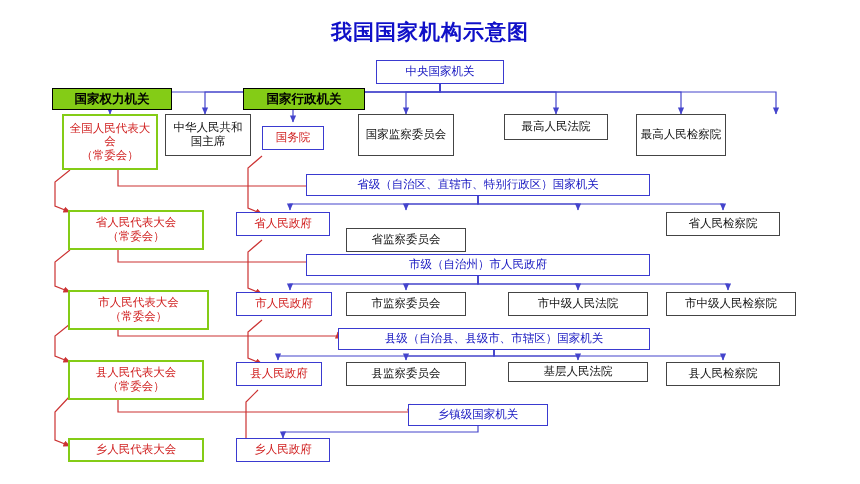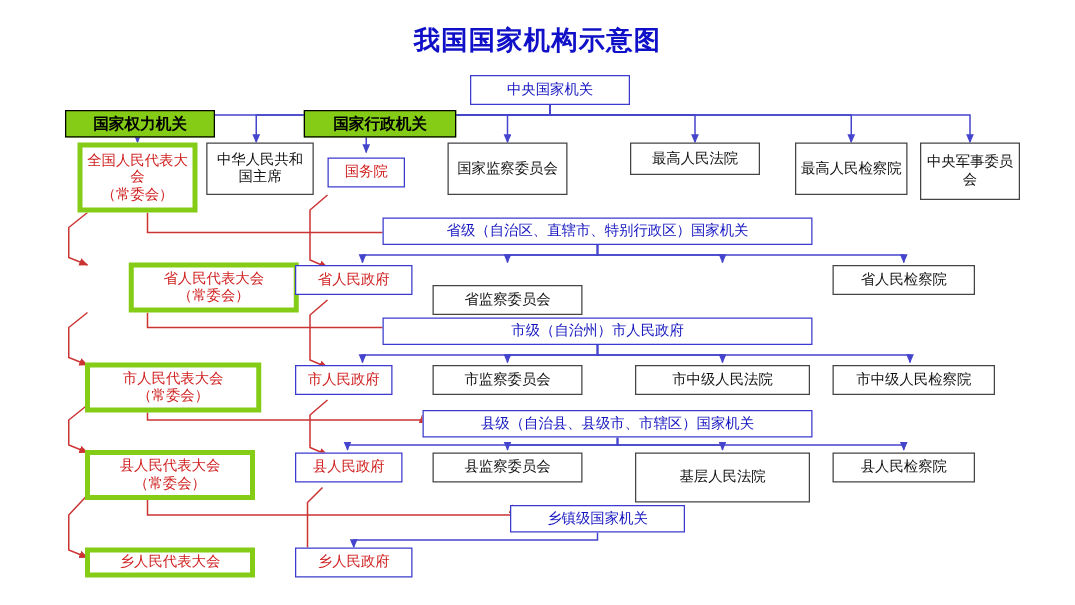--- a/index.html
+++ b/index.html
@@ -41,27 +41,28 @@
     position: absolute;
     box-sizing: border-box;
     display: flex;
     align-items: center;
     justify-content: center;
     text-align: center;
     line-height: 1.18;
     font-size: 11.5px;
     padding: 0 2px;
     background: #ffffff;
+    font-family: Liberation Serif, serif;
   }
   .node span {
     display: block;
     width: 100%;
   }
   .b-blue { border: 1px solid #3a3ad0; color: #1515c0; }
-  .b-red  { border: 4px solid #84cc16; color: #d02020; }
+  .b-red  { border: 2px solid #84cc16; color: #d02020; }
   .b-blk  { border: 1px solid #444444; color: #111111; }
   .b-redblue { border: 1px solid #3a3ad0; color: #d02020; }
   .hl {
     background: #84cc16;
     border: 1px solid #000000;
     color: #000000;
     font-weight: bold;
     font-size: 12.5px;
   }
 </style>
@@ -150,49 +151,46 @@
   </div>
   <div class="node b-blk" style="left:358px; top:114px; width:96px; height:42px;">
     <span>国家监察委员会</span>
   </div>
   <div class="node b-blk" style="left:504px; top:114px; width:104px; height:26px;">
     <span>最高人民法院</span>
   </div>
   <div class="node b-blk" style="left:636px; top:114px; width:90px; height:42px;">
     <span>最高人民检察院</span>
   </div>
-  <div class="node b-blk" style="left:736px; top:114px; width:80px; height:46px;">
-    <span>中央军事委员会</span>
-  </div>
 
   <div class="node b-blue" style="left:306px; top:174px; width:344px; height:22px;">
     <span>省级（自治区、直辖市、特别行政区）国家机关</span>
   </div>
-  <div class="node b-red" style="left:68px; top:210px; width:136px; height:40px;margin-left:35px;">
+  <div class="node b-red" style="left:68px; top:210px; width:136px; height:40px;">
     <span style="white-space:pre-line;">省人民代表大会
 （常委会）</span>
   </div>
   <div class="node b-redblue" style="left:236px; top:212px; width:94px; height:24px;">
     <span>省人民政府</span>
   </div>
   <div class="node b-blk" style="left:346px; top:212px; width:120px; height:24px;margin-top:16px;">
     <span>省监察委员会</span>
   </div>
   <div class="node b-blk" style="left:666px; top:212px; width:114px; height:24px;">
     <span>省人民检察院</span>
   </div>
 
   <div class="node b-blue" style="left:306px; top:254px; width:344px; height:22px;">
     <span>市级（自治州）市人民政府</span>
   </div>
   <div class="node b-red" style="left:68px; top:290px; width:141px; height:40px;">
     <span style="white-space:pre-line;">市人民代表大会
 （常委会）</span>
   </div>
-  <div class="node b-redblue" style="left:236px; top:292px; width:78px; height:24px;">
+  <div class="node b-redblue" style="left:236px; top:292px; width:96px; height:24px;">
     <span>市人民政府</span>
   </div>
   <div class="node b-blk" style="left:346px; top:292px; width:120px; height:24px;">
     <span>市监察委员会</span>
   </div>
   <div class="node b-blk" style="left:508px; top:292px; width:140px; height:24px;">
     <span>市中级人民法院</span>
   </div>
   <div class="node b-blk" style="left:666px; top:292px; width:130px; height:24px;">
     <span>市中级人民检察院</span>
@@ -204,21 +202,21 @@
   <div class="node b-red" style="left:68px; top:360px; width:136px; height:40px;">
     <span style="white-space:pre-line;">县人民代表大会
 （常委会）</span>
   </div>
   <div class="node b-redblue" style="left:236px; top:362px; width:86px; height:24px;">
     <span>县人民政府</span>
   </div>
   <div class="node b-blk" style="left:346px; top:362px; width:120px; height:24px;">
     <span>县监察委员会</span>
   </div>
-  <div class="node b-blk" style="left:508px; top:362px; width:140px; height:40px;">
+  <div class="node b-blk" style="left:508px; top:362px; width:140px; height:20px;">
     <span>基层人民法院</span>
   </div>
   <div class="node b-blk" style="left:666px; top:362px; width:114px; height:24px;">
     <span>县人民检察院</span>
   </div>
 
   <div class="node b-blue" style="left:408px; top:404px; width:140px; height:22px;">
     <span>乡镇级国家机关</span>
   </div>
   <div class="node b-red" style="left:68px; top:438px; width:136px; height:24px;">

